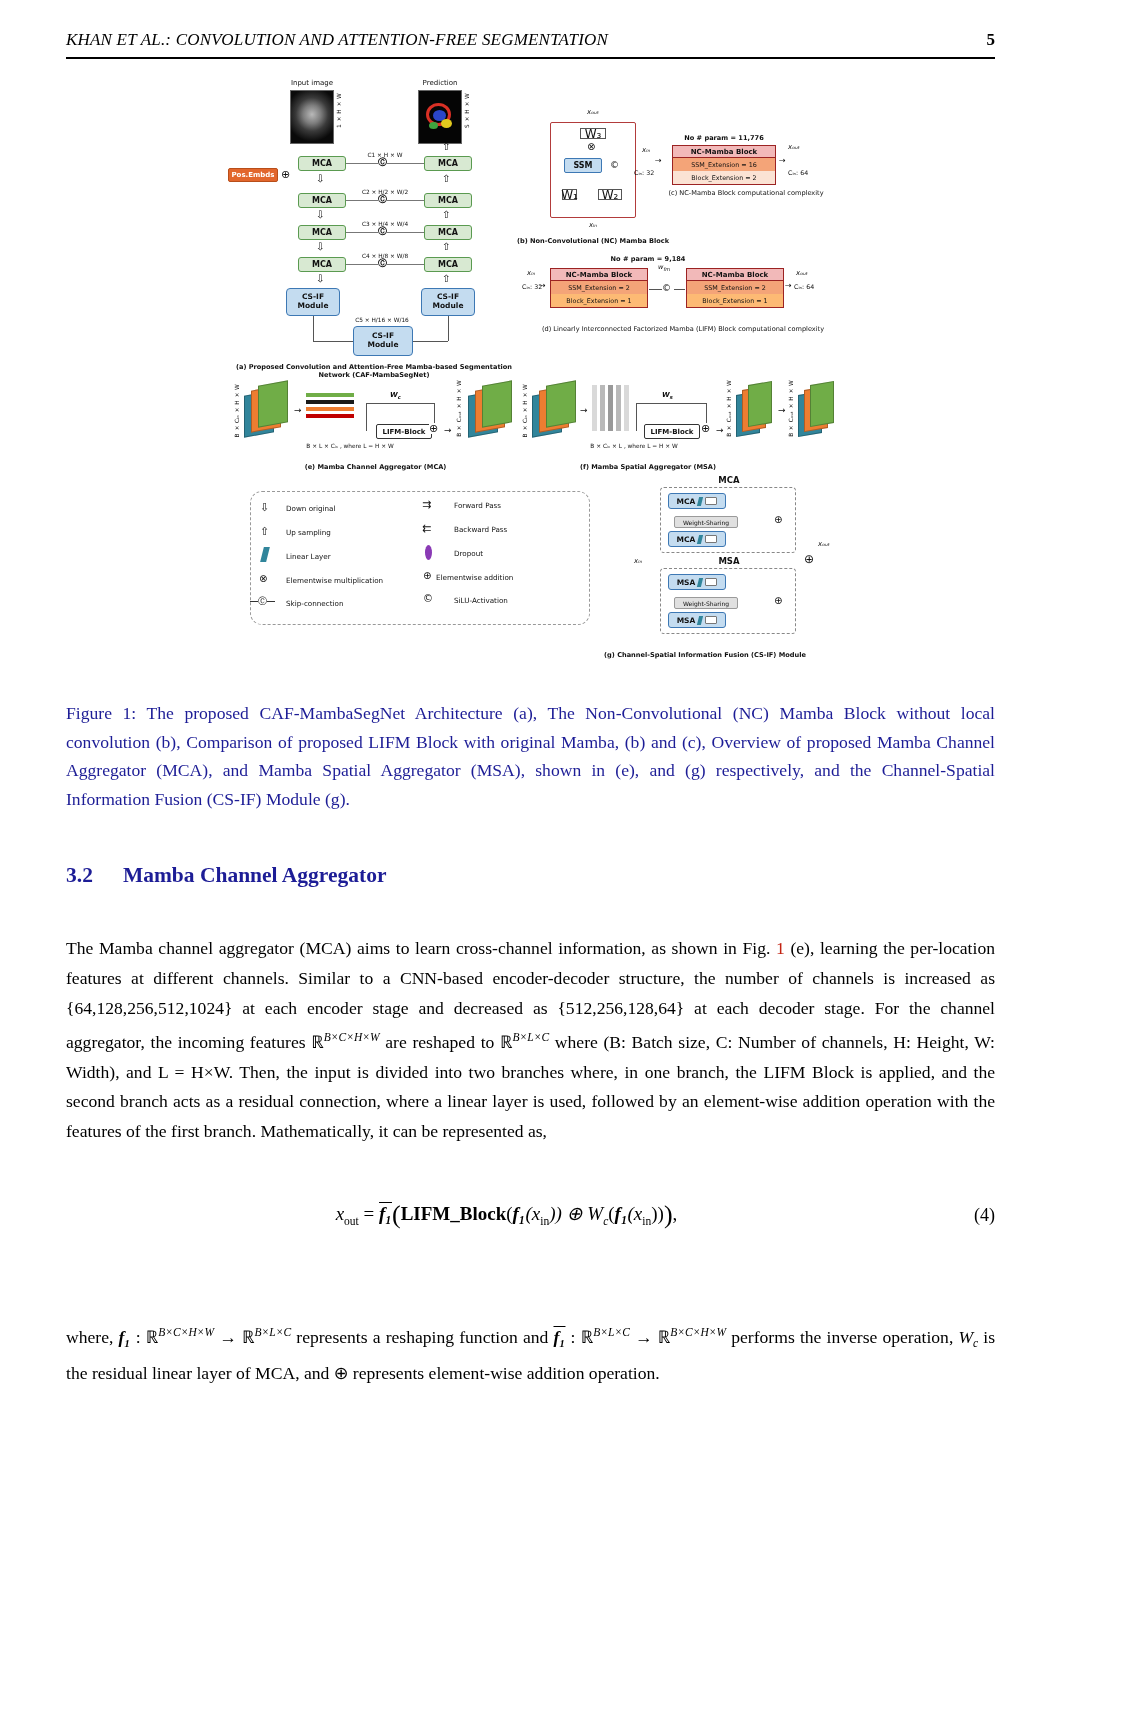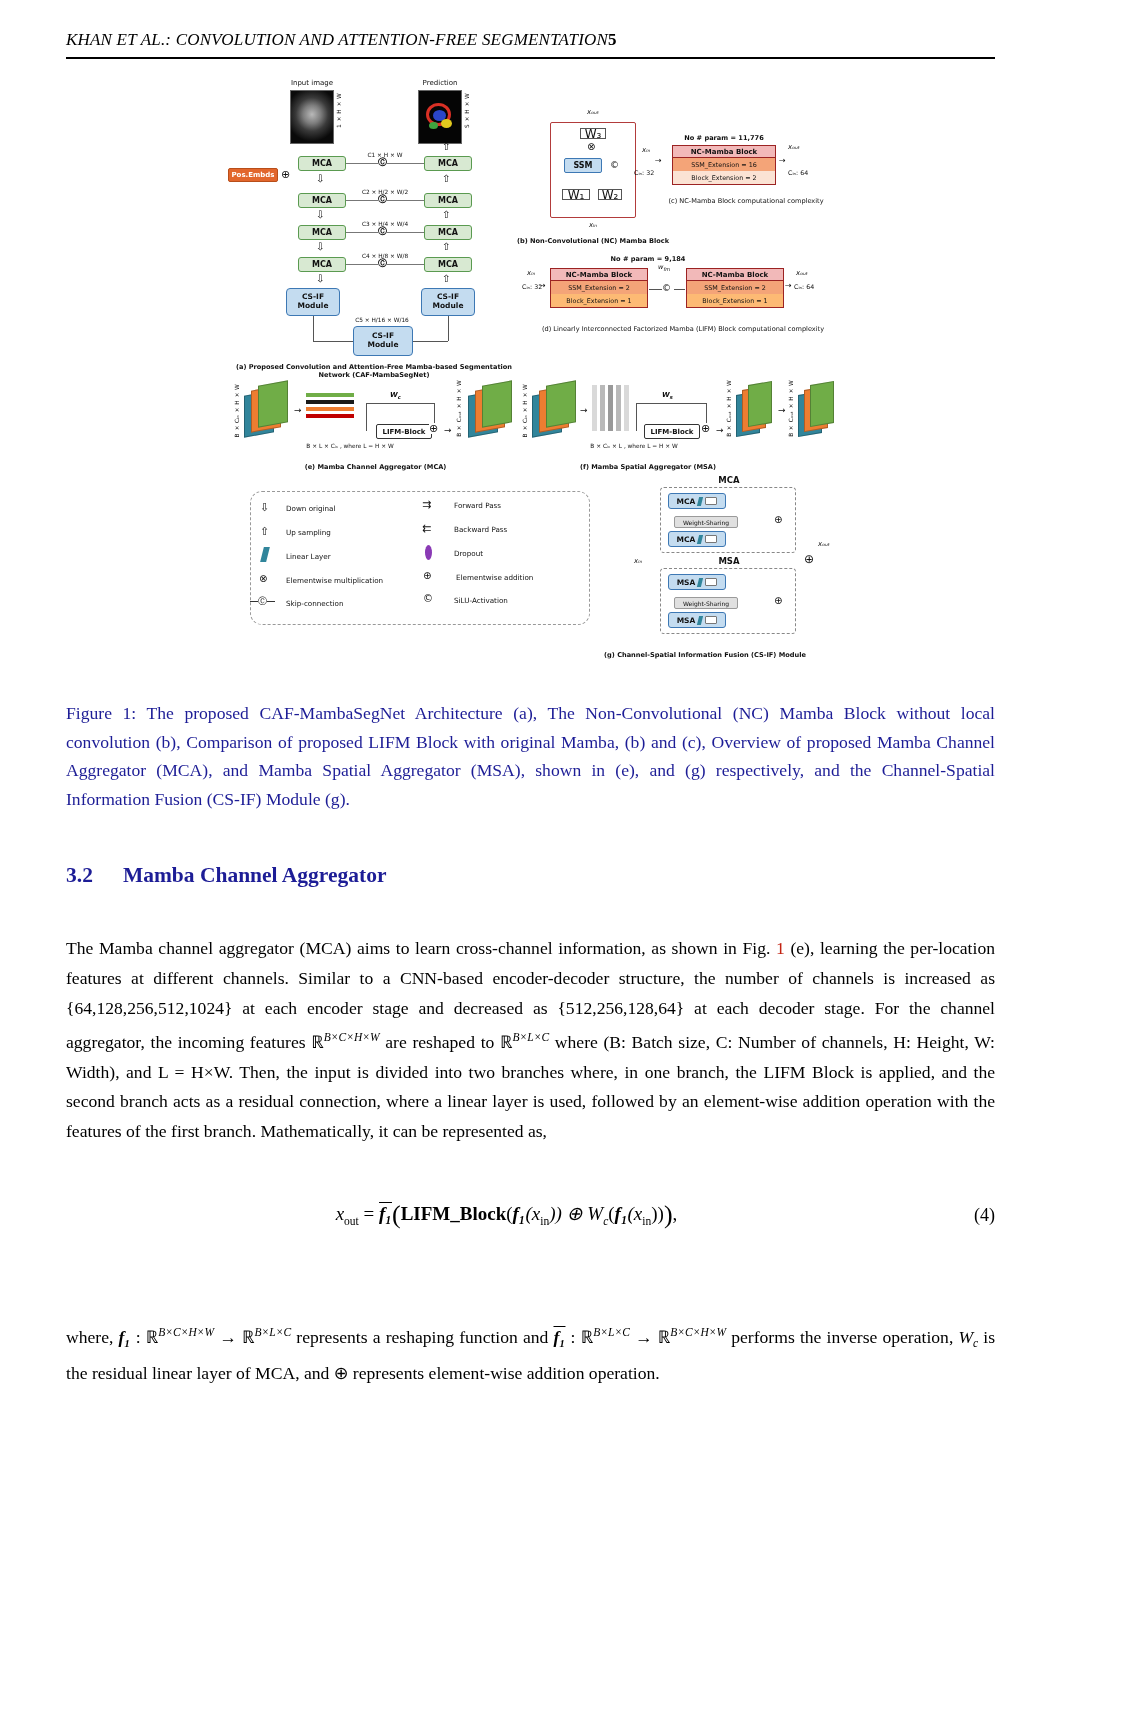--- a/index.html
+++ b/index.html
@@ -1,19 +1,19 @@
 <!DOCTYPE html>
 <html><head>
 <meta charset="utf-8">
 <style>
   *{margin:0;padding:0;box-sizing:border-box}
   html,body{background:#ffffff}
   .page{width:1135px;height:1716px;background:#fff;font-family:"Liberation Serif",serif;color:#000;
         padding:30px 140px 0 66px;position:relative;overflow:hidden}
-  .header{display:flex;align-items:baseline;border-bottom:2px solid #000;padding-bottom:7px}
+  .header{display:flex;justify-content:space-between;align-items:baseline;border-bottom:2px solid #000;padding-bottom:7px}
   .rtitle{font-style:italic;font-size:17px;letter-spacing:.2px}
   .pnum{font-weight:700;font-size:17px}
 
   
   .figwrap{position:relative;width:622px;height:596px;margin:20px 0 0 162px;
            font-family:"DejaVu Sans",sans-serif;color:#111;font-size:8px}
   .abs{position:absolute}
   .t55{font-size:5.8px}.t6{font-size:6.3px}.t65{font-size:6.6px}.t7{font-size:7px}.t8{font-size:8px}
   .it{font-style:italic}
   .ctr{text-align:center}
@@ -158,38 +158,38 @@
     <i class="hline" style="left:185px;top:262px;width:35px"></i>
 
     <span class="pcap" style="left:0;top:284px;width:292px">(a) Proposed Convolution and Attention-Free Mamba-based Segmentation Network (CAF-MambaSegNet)</span>
 
     <span class="abs it t7 ctr" style="left:322px;top:29px;width:86px">xₒᵤₜ</span>
     <div class="redframe" style="left:322px;top:43px;width:86px;height:96px"></div>
     <div class="smbox" style="left:352px;top:49px;width:26px;height:11px">W₃</div>
     <span class="glyph" style="left:359px;top:63px;font-size:10px">⊗</span>
     <div class="ssm" style="left:336px;top:79px;width:38px;height:15px">SSM</div>
     <span class="glyph" style="left:382px;top:82px;font-size:9px">©</span>
-    <div class="smbox" style="left:334px;top:110px;width:28px;height:11px">W₁</div>
+    <div class="smbox" style="left:334px;top:110px;width:15px;height:11px">W₁</div>
     <div class="smbox" style="left:370px;top:110px;width:24px;height:11px">W₂</div>
     <span class="abs it t7 ctr" style="left:322px;top:142px;width:86px">xᵢₙ</span>
     <span class="pcap" style="left:280px;top:158px;width:170px">(b) Non-Convolutional (NC) Mamba Block</span>
 
     <span class="abs t65 ctr" style="left:427px;top:55px;width:138px;font-weight:700">No # param = 11,776</span>
     <div class="ncb" style="left:444px;top:66px;width:104px">
       <div class="h">NC-Mamba Block</div>
       <div class="r bg-salmon">SSM_Extension = 16</div>
       <div class="r bg-peach">Block_Extension = 2</div>
     </div>
     <span class="abs it t7" style="left:414px;top:67px">xᵢₙ</span>
     <span class="glyph t8" style="left:427px;top:78px">→</span>
     <span class="abs t6" style="left:406px;top:90px">Cᵢₙ: 32</span>
     <span class="abs it t7" style="left:560px;top:64px">xₒᵤₜ</span>
     <span class="glyph t8" style="left:551px;top:78px">→</span>
     <span class="abs t6" style="left:560px;top:90px">Cᵢₙ: 64</span>
-    <span class="pcap" style="left:428px;top:118px;width:180px;font-weight:400">(c) NC-Mamba Block computational complexity</span>
+    <span class="pcap" style="left:428px;top:110px;width:180px;font-weight:400">(c) NC-Mamba Block computational complexity</span>
 
     <span class="abs t65 ctr" style="left:340px;top:176px;width:160px;font-weight:700">No # param = 9,184</span>
     <div class="ncb" style="left:322px;top:189px;width:98px">
       <div class="h">NC-Mamba Block</div>
       <div class="r bg-salmon">SSM_Extension = 2</div>
       <div class="r bg-white">Block_Extension = 1</div>
     </div>
     <span class="abs it t65" style="left:430px;top:184px"><span>w</span><sub style="font-size:5px">fm</sub></span>
     <i class="hline" style="left:421px;top:210px;width:13px"></i>
     <span class="glyph" style="left:434px;top:205px;font-size:9px">©</span>
@@ -285,21 +285,21 @@
     <span class="legicon" style="left:22px;top:518px;font-size:9px"><i class="wire"></i><span>Ⓒ</span><i class="wire"></i></span>
     <span class="leglab" style="left:58px;top:520px">Skip-connection</span>
 
     <span class="legicon" style="left:194px;top:420px;font-size:11px">⇉</span>
     <span class="leglab" style="left:226px;top:422px">Forward Pass</span>
     <span class="legicon" style="left:194px;top:444px;font-size:11px">⇇</span>
     <span class="leglab" style="left:226px;top:446px">Backward Pass</span>
     <i class="icondrop" style="left:197px;top:466px"></i>
     <span class="leglab" style="left:226px;top:470px">Dropout</span>
     <span class="legicon" style="left:195px;top:492px;font-size:10px">⊕</span>
-    <span class="leglab" style="left:228px;top:494px">Elementwise addition</span>
+    <span class="leglab" style="left:208px;top:494px">Elementwise addition</span>
     <span class="legicon" style="left:195px;top:515px;font-size:10px">©</span>
     <span class="leglab" style="left:226px;top:517px">SiLU-Activation</span>
 
     <span class="gtitle" style="left:435px;top:396px;width:132px">MCA</span>
     <div class="gbox" style="left:432px;top:408px;width:136px;height:66px"></div>
     <div class="mcag" style="left:440px;top:414px">
       <span>MCA</span>
       <i class="minilin"></i>
       <i class="minirect"></i>
     </div>

